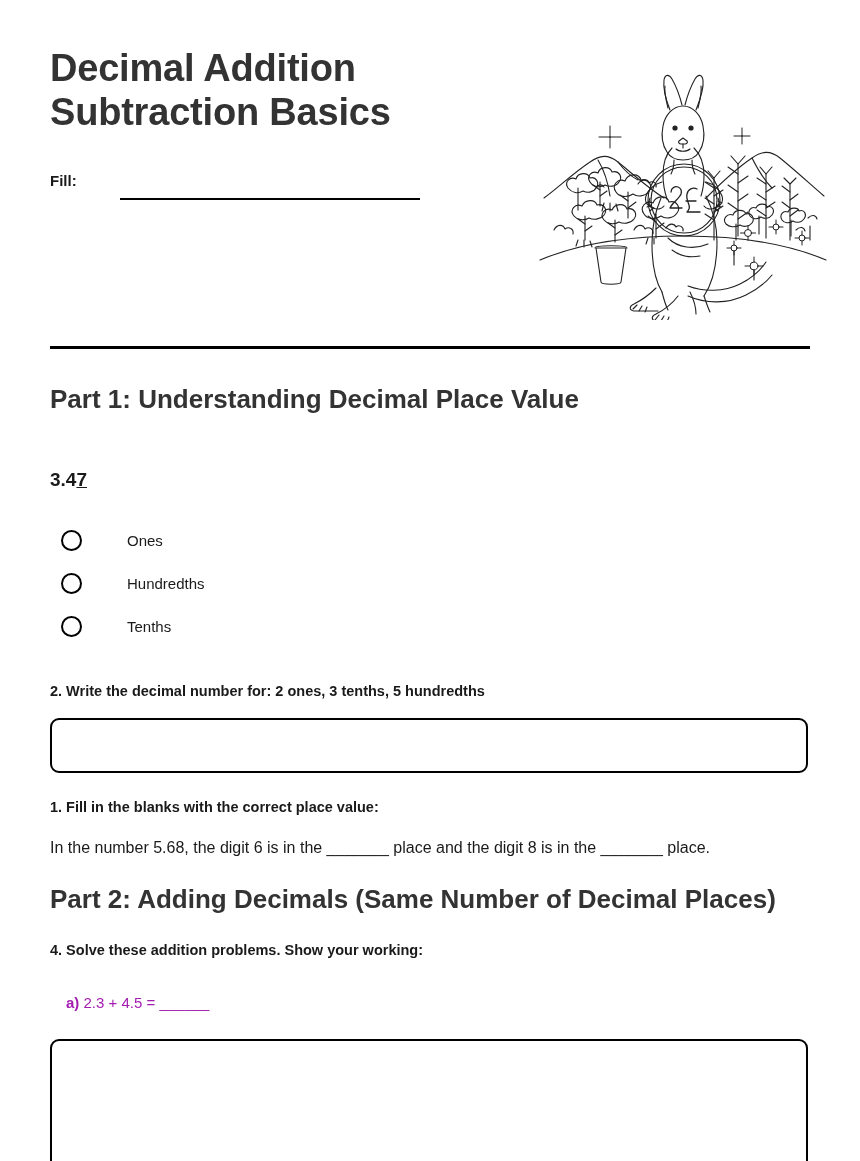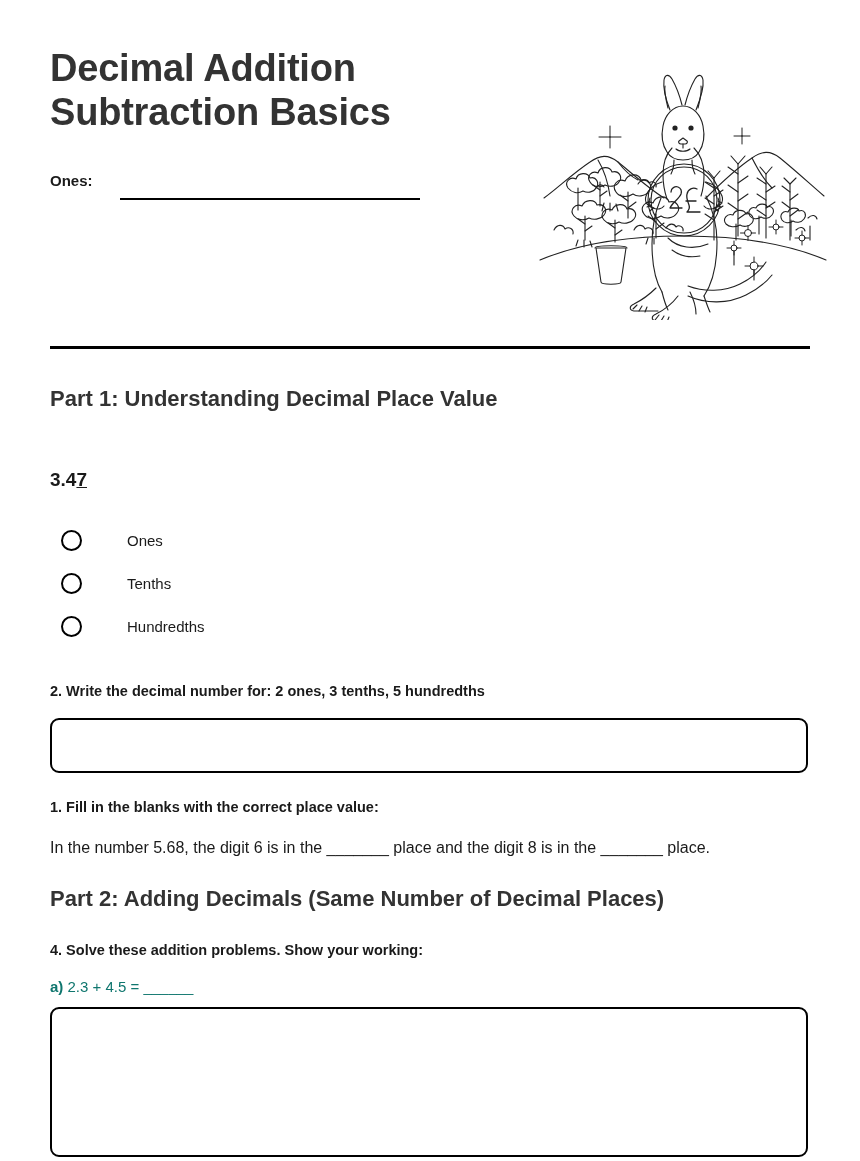--- a/index.html
+++ b/index.html
@@ -101,21 +101,21 @@
 
   
   .content {
     position: absolute;
     left: 50px;
     top: 386px;
     width: 760px;
   }
 
   .section-heading {
-    font-size: 22px;
+    font-size: 26px;
     font-weight: bold;
     color: #333333;
     margin: 0;
     line-height: 26px;
   }
 
   .question-prompt {
     font-size: 14.5px;
     font-weight: bold;
     color: #1a1a1a;
@@ -172,22 +172,22 @@
     border-radius: 9px;
     box-sizing: border-box;
     width: 758px;
     background: #ffffff;
   }
   .answer-box.short { height: 55px; }
   .answer-box.tall { height: 150px; }
 
   .problem-line {
     font-size: 15px;
-    color: #0f766e;
-    margin: 0;
+    color: #a21caf;
+    margin: 16px;
   }
   .problem-line .problem-letter {
     font-weight: bold;
   }
 
   
   .sp-24 { height: 24px; }
   .sp-18 { height: 18px; }
   .sp-20 { height: 20px; }
   .sp-28 { height: 28px; }
@@ -204,21 +204,21 @@
 
     <div class="title-block">
       <div class="worksheet-title">
         <div>Decimal Addition</div>
         <div>Subtraction Basics</div>
       </div>
     </div>
 
     <div class="field-rows">
       <div class="field-row">
-        <span class="field-label">Ones:</span>
+        <span class="field-label">Fill:</span>
         <span class="field-line"></span>
       </div>
     </div>
 
     <div class="illustration">
       <svg viewBox="0 0 290 250" xmlns="http://www.w3.org/2000/svg" fill="none" stroke="#222222" stroke-width="1.1" stroke-linecap="round" stroke-linejoin="round">
 
         <path d="M6 128 C20 118 34 104 52 92 C62 85 70 84 80 92 C96 105 110 118 126 128"></path>
         <path d="M60 90 C66 100 70 112 72 126"></path>
         <path d="M80 92 C86 100 92 106 100 110"></path>
@@ -377,25 +377,25 @@
 
     <div class="sp-28"></div>
 
     <ul class="options-list">
       <li class="option-row">
         <span class="option-bubble"></span>
         <span class="option-label">Ones</span>
       </li>
       <li class="option-row">
         <span class="option-bubble"></span>
-        <span class="option-label">Tenths</span>
+        <span class="option-label">Hundredths</span>
       </li>
       <li class="option-row">
         <span class="option-bubble"></span>
-        <span class="option-label">Hundredths</span>
+        <span class="option-label">Tenths</span>
       </li>
     </ul>
 
     <div class="sp-33"></div>
 
     <p class="question-prompt">2. Write the decimal number for: 2 ones, 3 tenths, 5 hundredths</p>
 
     <div class="sp-17"></div>
 
     <div class="answer-box short"></div>

